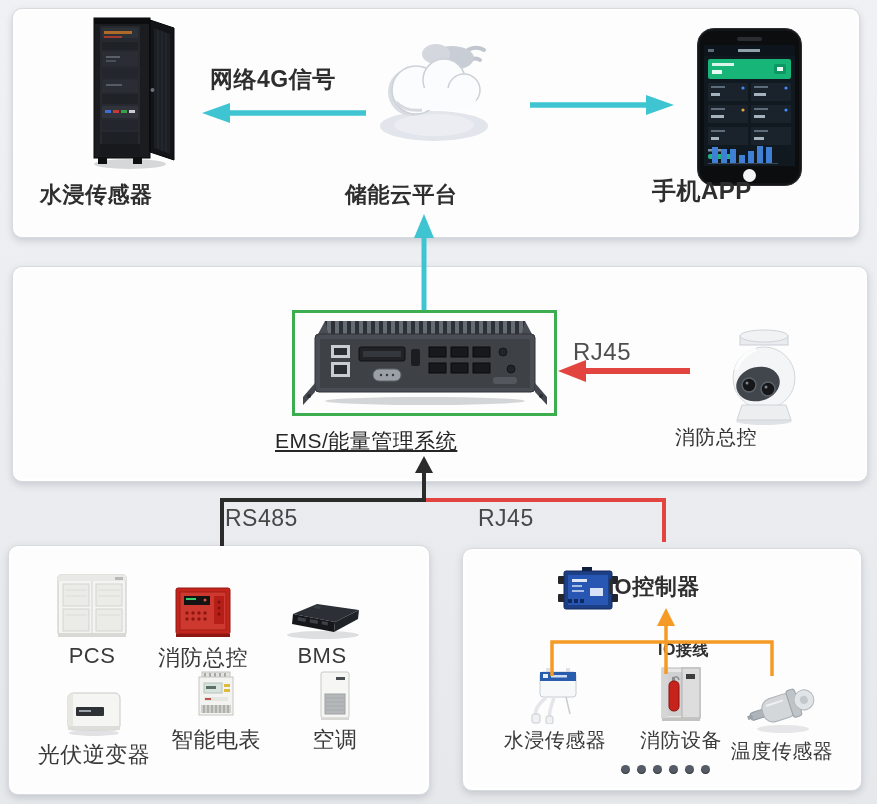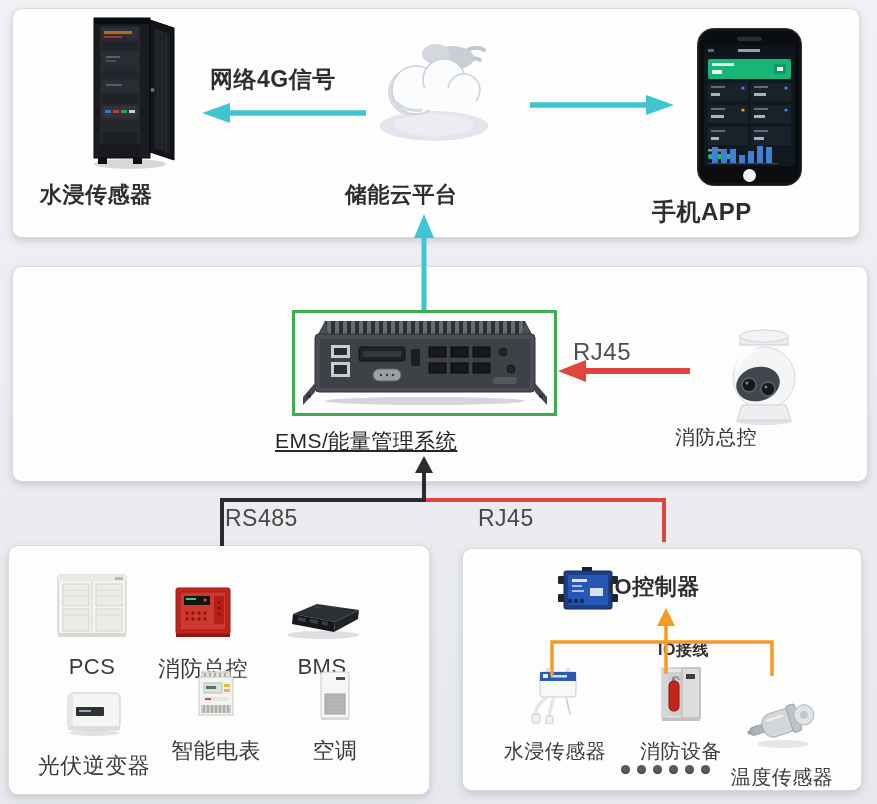--- a/index.html
+++ b/index.html
@@ -22,44 +22,44 @@
   #panel-devices{left:8px;top:545px;width:420px;height:248px;}
   #panel-io{left:462px;top:548px;width:398px;height:241px;}
 
   .lbl{position:absolute;text-align:left;color:#3a3a3a;z-index:3;line-height:1.15;
        letter-spacing:.5px;white-space:nowrap;}
   .bold{font-weight:bold;color:#2e2e2e;}
 
   #lbl-server{left:40px;top:182px;width:180px;font-size:22px;}
   #lbl-signal{left:210px;top:66px;width:180px;font-size:23px;}
   #lbl-cloud{left:345px;top:182px;width:180px;font-size:22px;}
-  #lbl-phone{left:652px;top:198px;width:180px;font-size:24px;}
+  #lbl-phone{left:652px;top:177px;width:180px;font-size:24px;}
   #lbl-ems{left:275px;top:429px;width:300px;font-size:21px;color:#262626;text-decoration:underline;}
   #lbl-rj45-cam{left:573px;top:338px;width:104px;font-size:24px;color:#4f4f4f;}
   #lbl-camera{left:675px;top:426px;width:180px;font-size:20px;color:#333;}
   #lbl-rs485{left:225px;top:505px;width:146px;font-size:23px;color:#474747;}
   #lbl-rj45-bus{left:478px;top:505px;width:146px;font-size:23px;color:#474747;}
   #lbl-io-controller{left:608px;top:574px;width:178px;font-size:22px;}
   #lbl-io-wiring{left:658px;top:641px;width:138px;font-size:16px;}
 
   .dev{position:absolute;display:flex;flex-direction:column;align-items:center;z-index:2;}
   .dev .imgbox{display:flex;align-items:flex-end;justify-content:center;}
-  .dev .dev-label{font-size:22px;color:#3a3a3a;margin-top:14px;letter-spacing:.5px;white-space:nowrap;}
+  .dev .dev-label{font-size:22px;color:#3a3a3a;margin-top:3px;letter-spacing:.5px;white-space:nowrap;}
   .dev.small .dev-label{font-size:20px;}
 
   #dev-pcs{left:40px;top:566px;width:104px;}  #dev-pcs .imgbox{height:74px;}
   #dev-fire-control{left:148px;top:566px;width:110px;} #dev-fire-control .imgbox{height:74px;}
   #dev-bms{left:263px;top:566px;width:118px;} #dev-bms .imgbox{height:74px;}
   #dev-inverter{left:34px;top:685px;width:120px;font-family:Liberation Serif, serif;} #dev-inverter .imgbox{height:52px;}
   #dev-meter{left:160px;top:664px;width:112px;} #dev-meter .imgbox{height:58px;}
   #dev-ac{left:284px;top:664px;width:102px;} #dev-ac .imgbox{height:58px;}
 
   #dev-water{left:498px;top:666px;width:114px;} #dev-water .imgbox{height:58px;}
   #dev-fire-eq{left:628px;top:666px;width:106px;} #dev-fire-eq .imgbox{height:58px;}
-  #dev-temp{left:726px;top:692px;width:112px;} #dev-temp .imgbox{height:58px;}
+  #dev-temp{left:726px;top:677px;width:112px;} #dev-temp .imgbox{height:58px;}
 
   .art{position:absolute;z-index:2;}
   #art-rack{left:84px;top:12px;}
   #art-cloud{left:366px;top:26px;}
   #art-phone{left:697px;top:28px;}
   #art-camera{left:722px;top:328px;}
   #art-io-controller{left:556px;top:566px;}
 
   #green-box{
     position:absolute;left:292px;top:310px;width:259px;height:100px;

